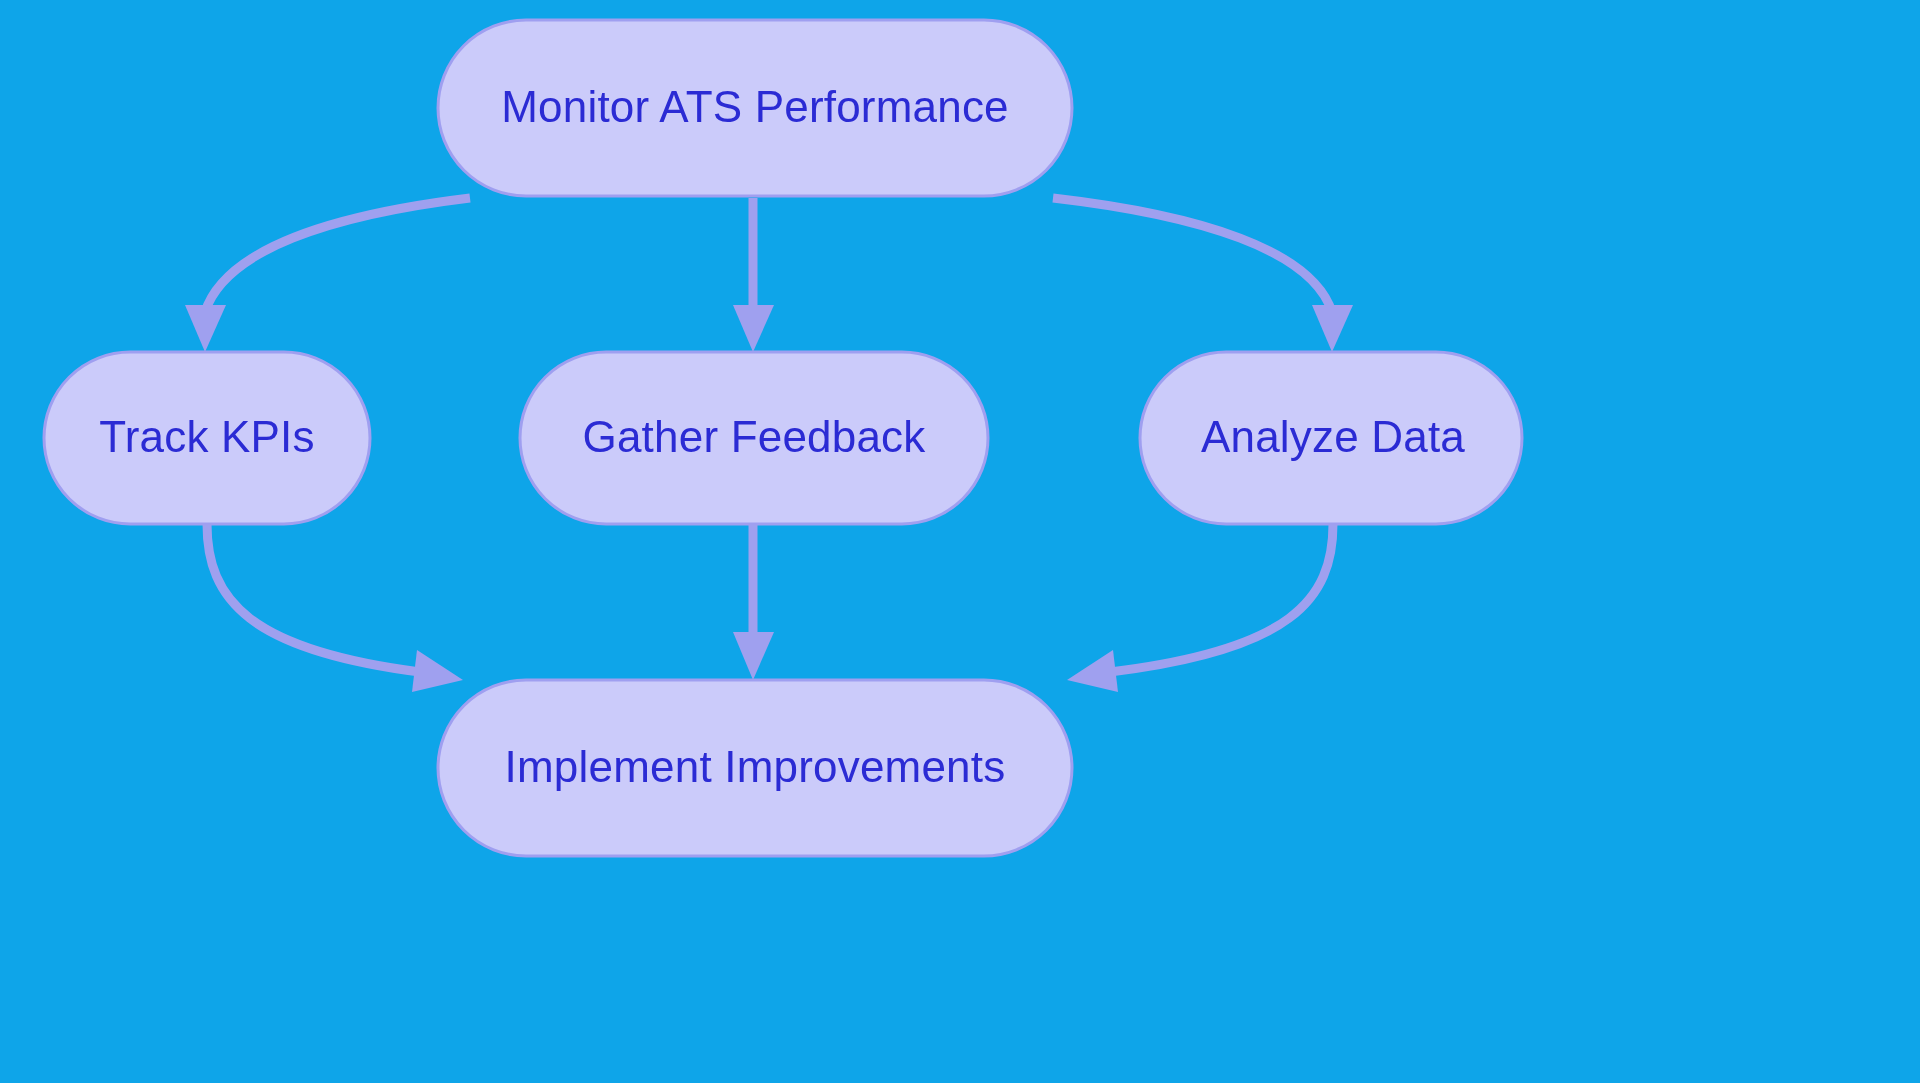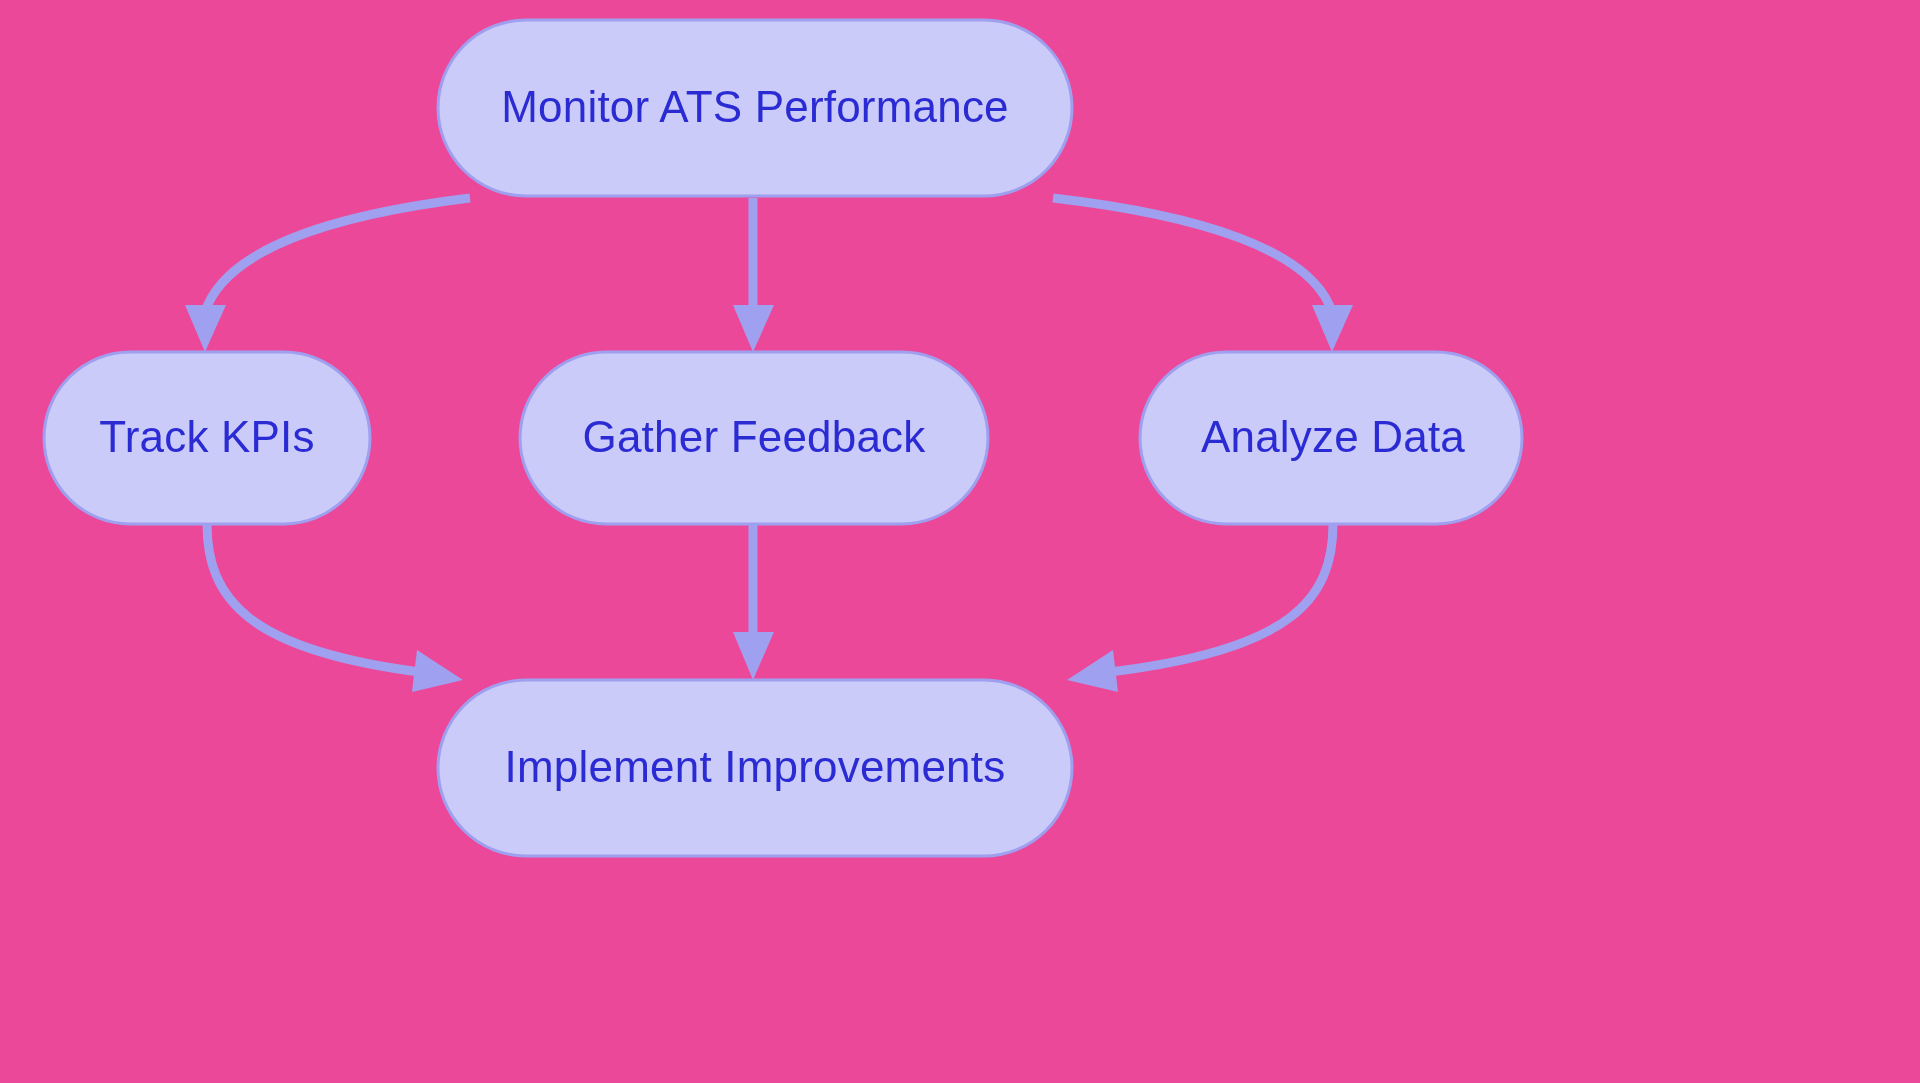--- a/index.html
+++ b/index.html
@@ -11,21 +11,21 @@
   body {
     width: 1920px;
     height: 1083px;
     overflow: hidden;
     font-family: "Liberation Sans", sans-serif;
   }
   #flowchart-root {
     position: relative;
     width: 1920px;
     height: 1083px;
-    background: #ec4899;
+    background: #0ea5e9;
   }
   #flow-svg {
     position: absolute;
     top: 0;
     left: 0;
     width: 1920px;
     height: 1083px;
     display: block;
   }
   .node-shape {

